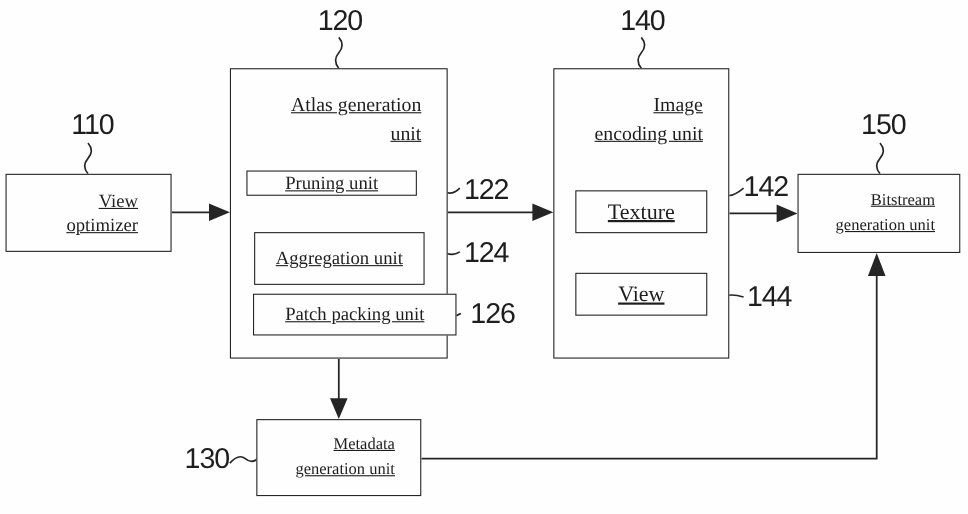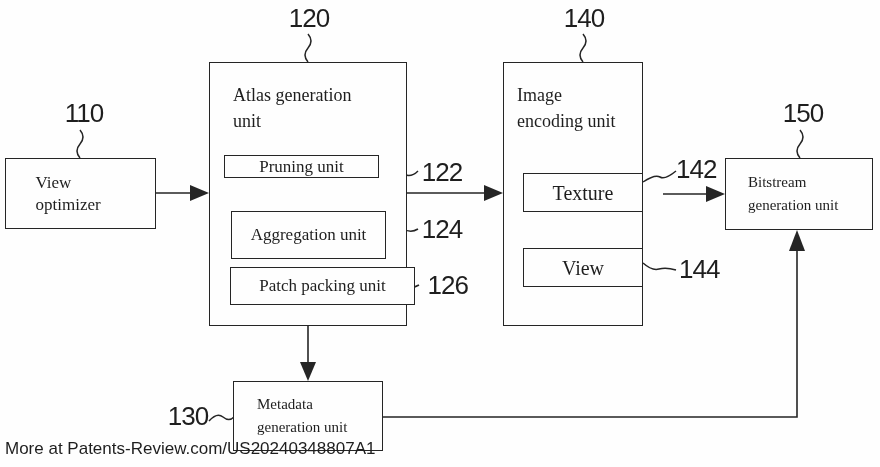--- a/index.html
+++ b/index.html
@@ -22,21 +22,21 @@
   .leader{stroke:var(--line);stroke-width:1.5;fill:none;}
   .box{
     position:absolute;
     border:1.6px solid var(--line);
     background:var(--bg);
     box-sizing:border-box;
     display:flex;align-items:center;justify-content:center;
     text-align:center;
   }
   .box.outer{align-items:flex-start;}
-  .t{display:inline-block;text-align:left;}
+  .t{display:inline-block;text-align:right;text-decoration:underline;}
   .title{margin-top:19px;font-size:18px;line-height:26px;}
   .lbl17{font-size:17px;line-height:22px;}
   .lbl16{font-size:20px;line-height:20px;}
   .lbl15{font-size:15px;line-height:23px;}
   .ref{
     position:absolute;
     font-family:"Liberation Sans", sans-serif;
     font-size:26px;line-height:26px;
     letter-spacing:-1px;
     color:var(--text);
@@ -93,21 +93,21 @@
       <span class="t lbl17">Pruning unit</span>
     </div>
     <div class="box" style="left:21px;top:148px;width:155px;height:48px">
       <span class="t lbl17">Aggregation unit</span>
     </div>
     <div class="box" style="left:20px;top:204px;width:185px;height:38px">
       <span class="t lbl17">Patch packing unit</span>
     </div>
   </div>
 
-  <div class="box outer" style="left:503px;top:62px;width:140px;height:264px">
+  <div class="box outer" style="left:503px;top:62px;width:160px;height:264px">
     <span class="t title" style="width:112px">Image encoding unit</span>
     <div class="box" style="left:19px;top:110px;width:120px;height:39px">
       <span class="t lbl16">Texture</span>
     </div>
     <div class="box" style="left:19px;top:185px;width:120px;height:39px">
       <span class="t lbl16">View</span>
     </div>
   </div>
 
   <div class="box" style="left:725px;top:158px;width:148px;height:72px">
@@ -122,14 +122,13 @@
   <div class="ref" style="left:284px;top:5px">120</div>
   <div class="ref" style="left:559px;top:5px">140</div>
   <div class="ref" style="left:778px;top:100px">150</div>
   <div class="ref" style="left:417px;top:159px;text-align:center">122</div>
   <div class="ref" style="left:417px;top:216px;text-align:center">124</div>
   <div class="ref" style="left:418px;top:272px;text-align:right">126</div>
   <div class="ref" style="left:676px;top:156px;text-align:left">142</div>
   <div class="ref" style="left:679px;top:256px;text-align:left">144</div>
   <div class="ref" style="left:163px;top:403px">130</div>
 
-  <div class="footer">More at Patents-Review.com/US20240348807A1</div>
 </div>
 
 </body></html>

